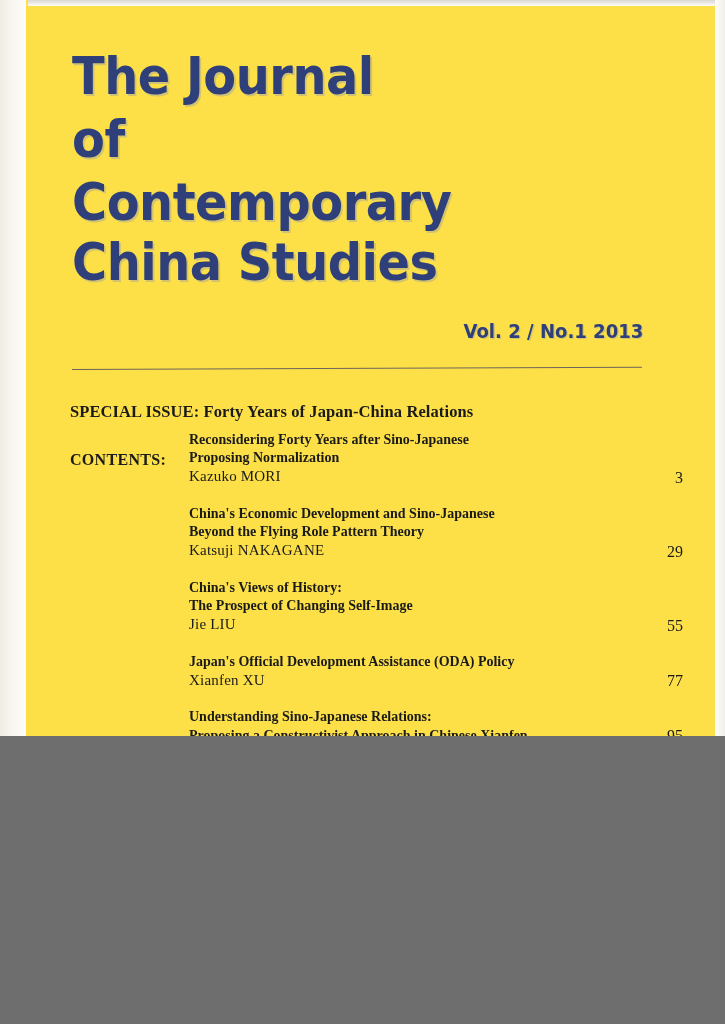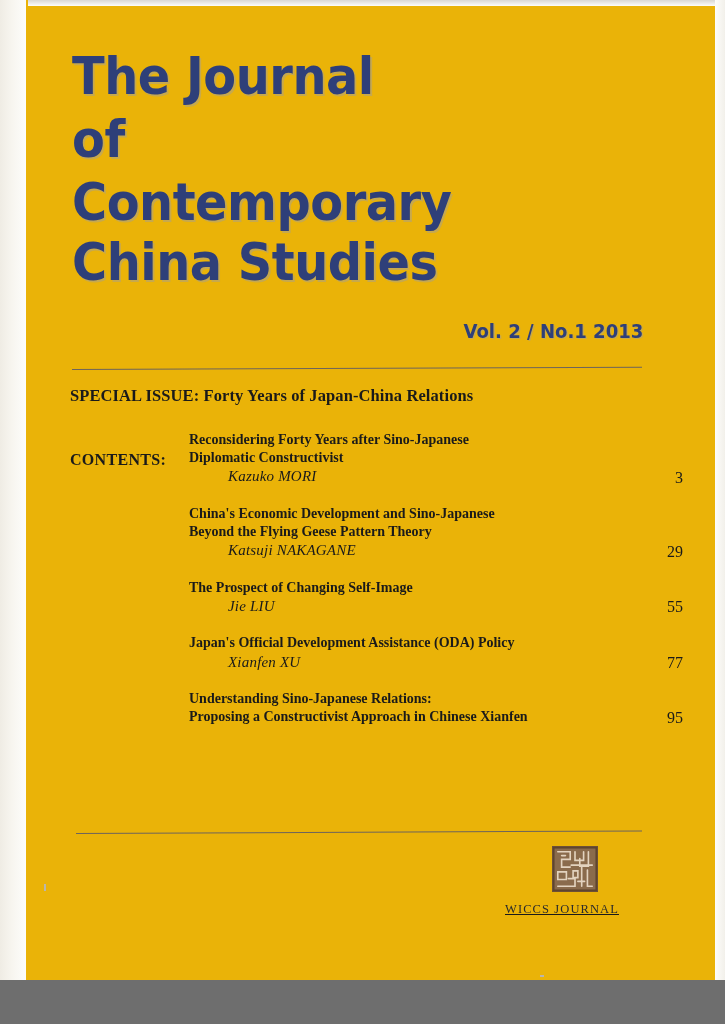--- a/index.html
+++ b/index.html
@@ -3,23 +3,23 @@
 <meta charset="utf-8">
 <style>
   html, body {
     margin: 0;
     padding: 0;
     background: #6e6e6e;
   }
   .page {
     position: relative;
     width: 725px;
-    height: 980px;
+    height: 736px;
     margin: 0 auto;
-    background: #eab308;
+    background: #fde047;
     overflow: hidden;
     font-family: "Liberation Serif", "DejaVu Serif", serif;
     color: #1a1a1a;
   }
 
   
   .scan-edge-left {
     position: absolute;
     left: 0; top: 0;
     width: 26px; height: 1024px;
@@ -111,21 +111,21 @@
     top: 833px;
     width: 566px;
     transform: rotate(-0.25deg);
     transform-origin: left center;
   }
 
   
   .special-issue {
     position: absolute;
     left: 70px;
-    top: 386px;
+    top: 402px;
     font-size: 16.5px;
     font-weight: bold;
     letter-spacing: 0.1px;
     white-space: nowrap;
   }
 
   
   .contents-block {
     position: absolute;
     left: 70px;
@@ -152,25 +152,23 @@
   }
   .entry-title-line {
     font-size: 14px;
     font-weight: bold;
     line-height: 1.30;
     letter-spacing: 0.0px;
     white-space: nowrap;
   }
   .entry-author {
     font-size: 15px;
-    font-style: italic;
     line-height: 1.30;
     letter-spacing: 0.2px;
     white-space: nowrap;
-    margin-left: 39px;
   }
   .entry-page {
     position: absolute;
     right: -38px;
     bottom: 0px;
     font-size: 16px;
     font-weight: normal;
     font-style: normal;
     text-align: right;
     width: 34px;
@@ -223,31 +221,32 @@
 
   <div class="rule rule-top"></div>
 
   <div class="special-issue">SPECIAL ISSUE: Forty Years of Japan-China Relations</div>
 
   <div class="contents-block">
     <div class="contents-label">CONTENTS:</div>
     <div class="entries" id="entries-host">
         <div class="entry">
           <div class="entry-title-line">Reconsidering Forty Years after Sino-Japanese</div>
-          <div class="entry-title-line">Diplomatic Constructivist</div>
+          <div class="entry-title-line">Proposing Normalization</div>
           <div class="entry-author">Kazuko MORI</div>
           <div class="entry-page">3</div>
         </div>
         <div class="entry">
           <div class="entry-title-line">China's Economic Development and Sino-Japanese</div>
-          <div class="entry-title-line">Beyond the Flying Geese Pattern Theory</div>
+          <div class="entry-title-line">Beyond the Flying Role Pattern Theory</div>
           <div class="entry-author">Katsuji NAKAGANE</div>
           <div class="entry-page">29</div>
         </div>
         <div class="entry">
+          <div class="entry-title-line">China's Views of History:</div>
           <div class="entry-title-line">The Prospect of Changing Self-Image</div>
           <div class="entry-author">Jie LIU</div>
           <div class="entry-page">55</div>
         </div>
         <div class="entry">
           <div class="entry-title-line">Japan's Official Development Assistance (ODA) Policy</div>
           <div class="entry-author">Xianfen XU</div>
           <div class="entry-page">77</div>
         </div>
         <div class="entry">

